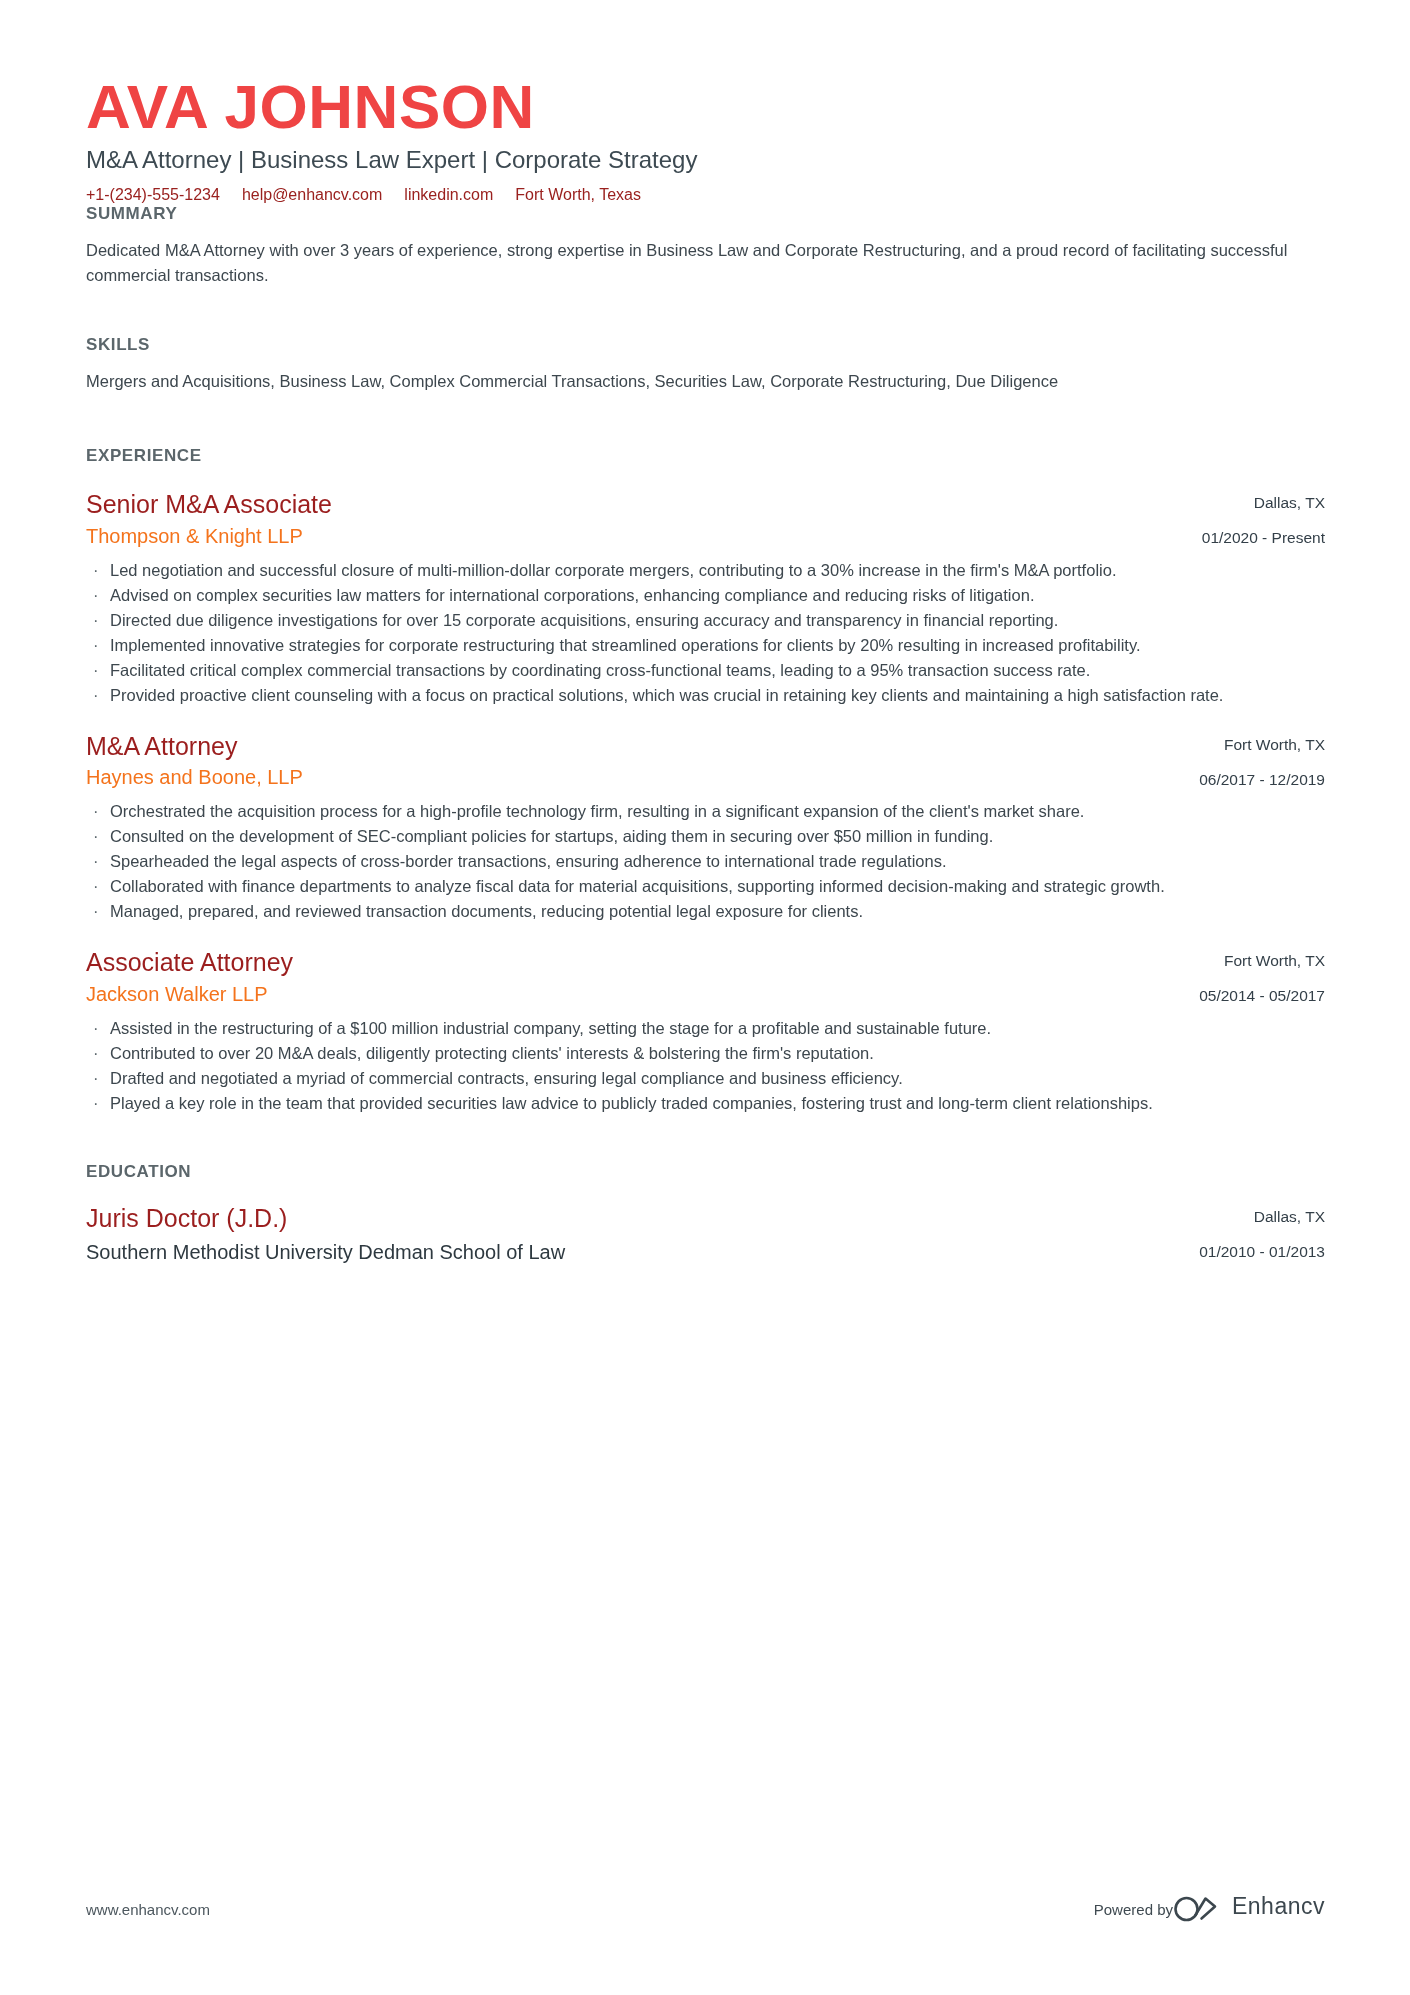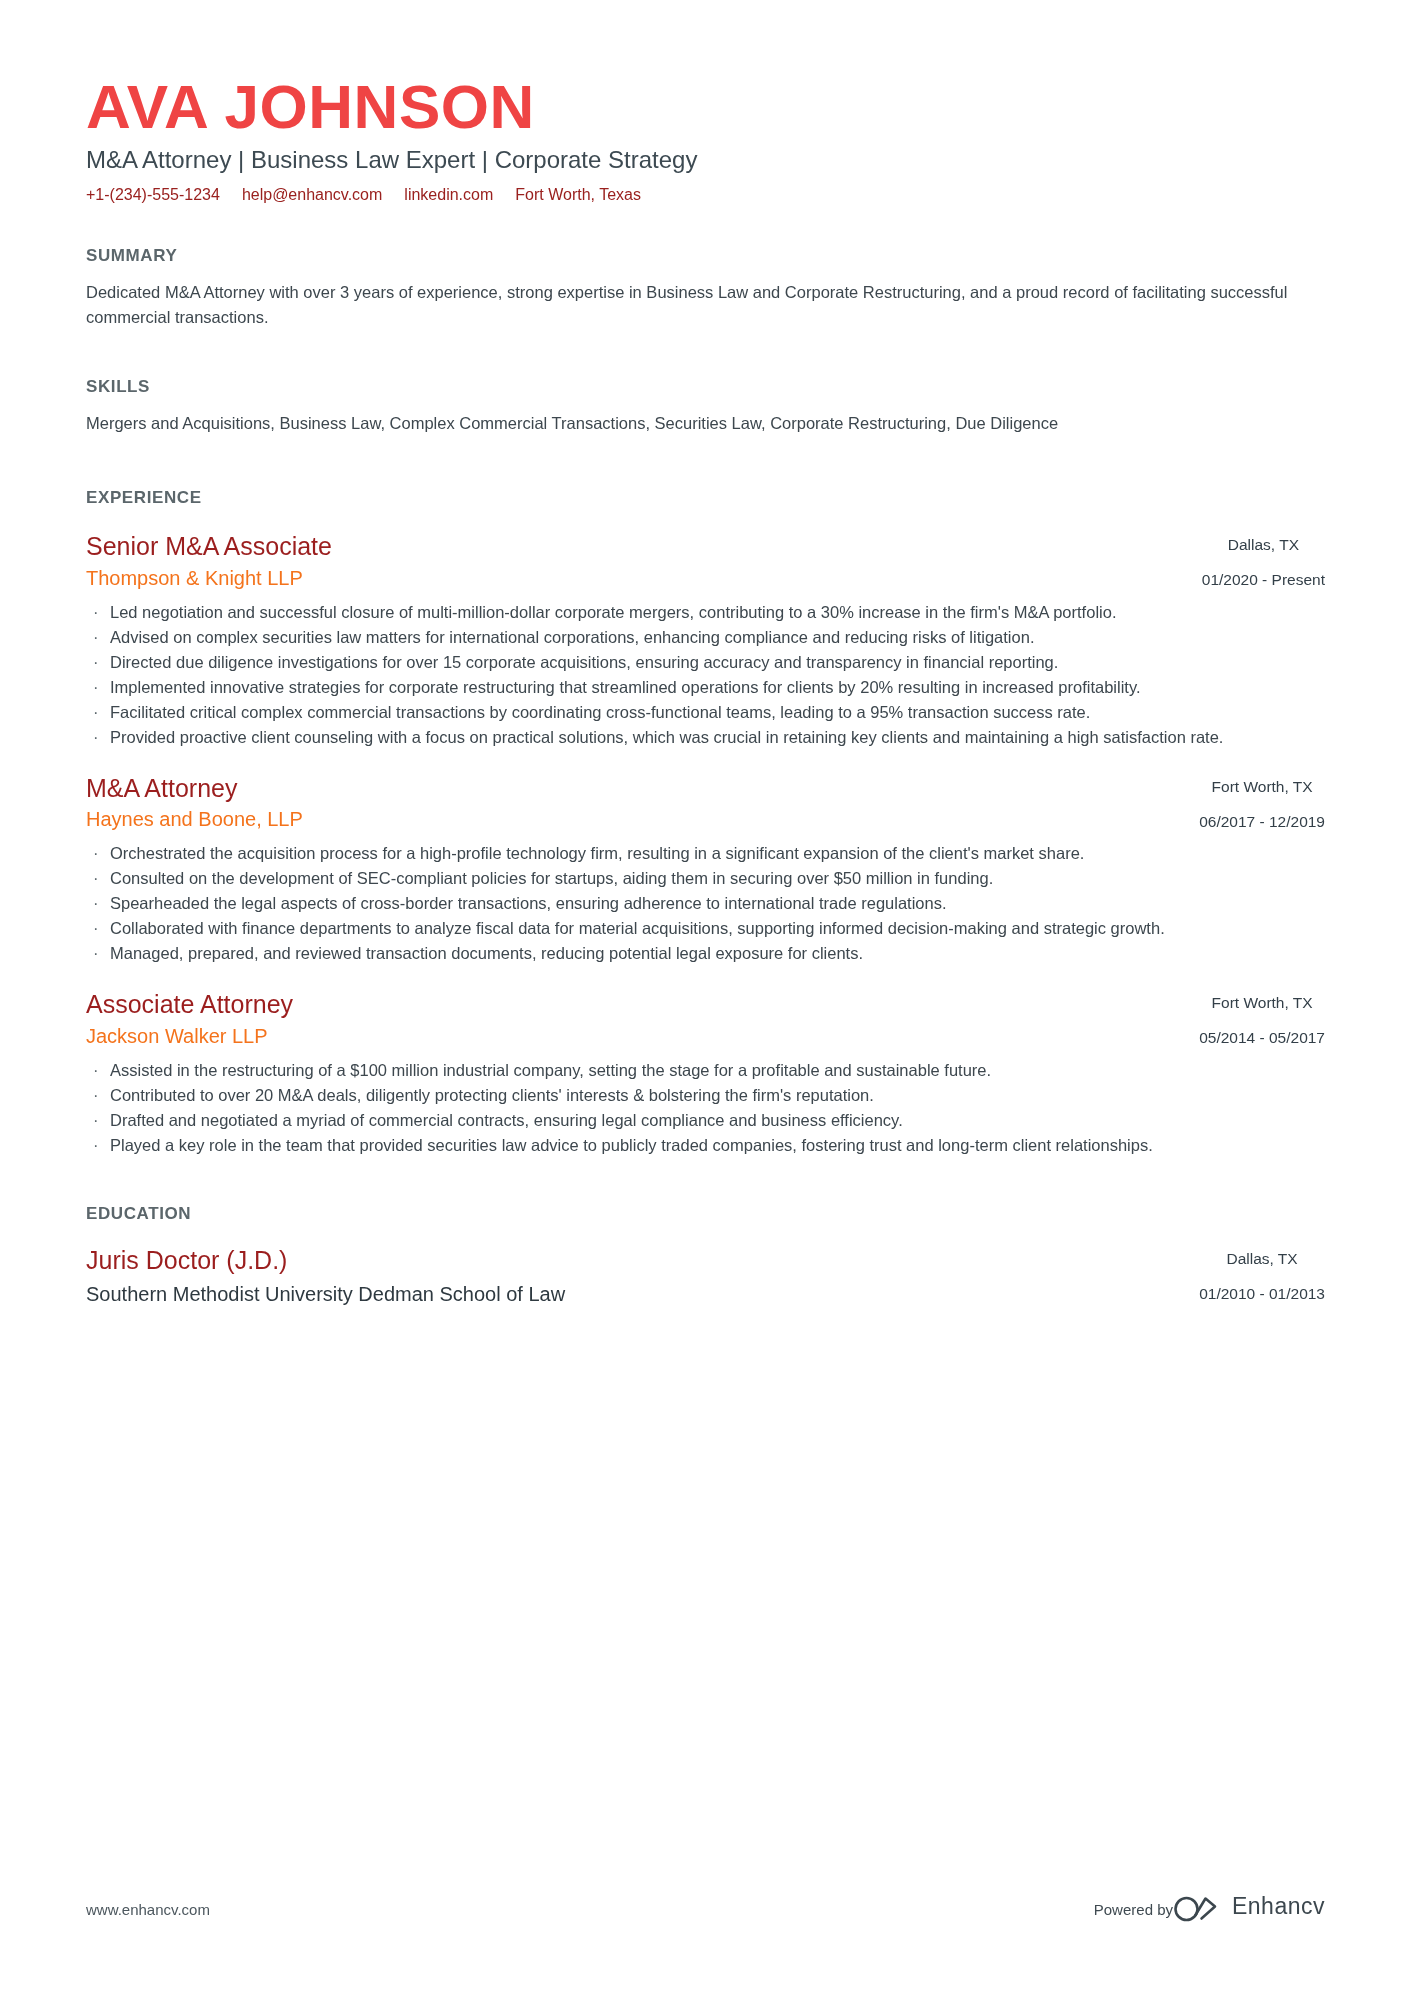--- a/index.html
+++ b/index.html
@@ -27,21 +27,21 @@
     display: flex; gap: 22px; margin-top: 11px;
     font-size: 16px; color: var(--link-red, #9a211f);
   }
   .contact-item { text-decoration: none; color: inherit; cursor: pointer; }
 
   
   .sec-h {
     font-size: 17px; font-weight: 700; color: #5b666b;
     letter-spacing: 0.6px; margin: 0;
   }
-  .sec-summary { margin-top: 42px; }
+  .sec-summary { }
   .sec-skills  { margin-top: 47px; }
   .sec-experience { margin-top: 52px; }
   .sec-education  { margin-top: 46px; }
 
   .body-text {
     font-size: 16.5px; line-height: 25px; color: #3d474e;
     margin: 14px 0 0 0; max-width: 1240px;
   }
 
   
@@ -50,21 +50,21 @@
   .entry-left { min-width: 0; }
   .job-title {
     font-size: 25px; font-weight: 500; color: var(--accent-red, #9b1e1e);
     line-height: 1.15; margin: 0;
   }
   .job-company {
     font-size: 20px; font-weight: 500; color: var(--accent-orange, #f4731c);
     margin-top: 6px; line-height: 1.15;
   }
   .entry-meta {
-    text-align: center; font-size: 15.5px; color: #333f48;
+    text-align: right; font-size: 15.5px; color: #333f48;
     display: flex; flex-direction: column; justify-content: flex-start;
     padding-top: 4px; flex: none;
   }
   .entry-meta .meta-dates { margin-top: 17px; }
 
   ul.bullets {
     list-style: none; margin: 10px 0 0 0; padding: 0;
     font-size: 16.5px; line-height: 25px; color: #3d474e;
   }
   ul.bullets li { position: relative; padding-left: 24px; }

